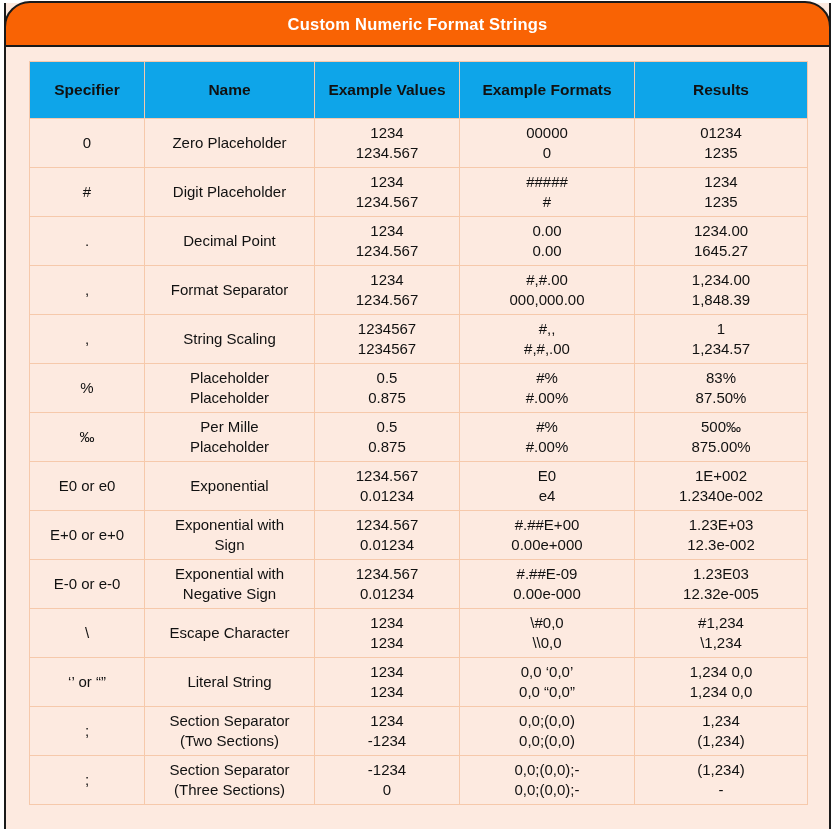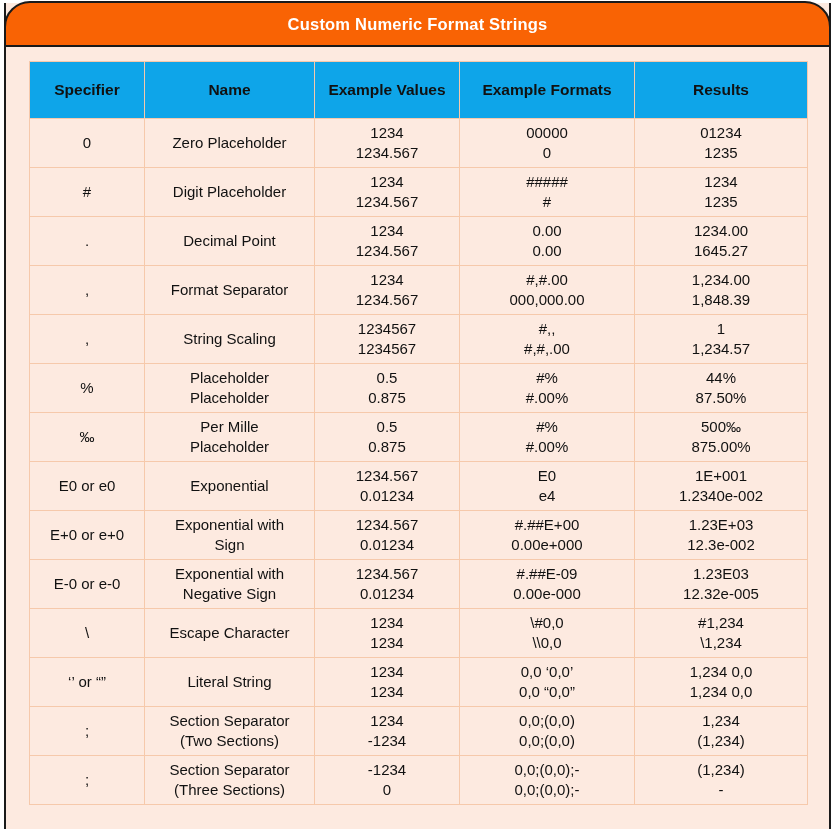--- a/index.html
+++ b/index.html
@@ -279,21 +279,21 @@
               </span>
             </td>
             <td>
               <span class="stack">
                 <span>#%</span>
                 <span>#.00%</span>
               </span>
             </td>
             <td>
               <span class="stack">
-                <span>44%</span>
+                <span>83%</span>
                 <span>87.50%</span>
               </span>
             </td>
           </tr>
           <tr>
             <td class="spec">‰</td>
             <td class="name">
               <span class="stack">
                 <span>Per Mille</span>
                 <span>Placeholder</span>
@@ -332,21 +332,21 @@
               </span>
             </td>
             <td>
               <span class="stack">
                 <span>E0</span>
                 <span>e4</span>
               </span>
             </td>
             <td>
               <span class="stack">
-                <span>1E+001</span>
+                <span>1E+002</span>
                 <span>1.2340e-002</span>
               </span>
             </td>
           </tr>
           <tr>
             <td class="spec">E+0 or e+0</td>
             <td class="name">
               <span class="stack">
                 <span>Exponential with</span>
                 <span>Sign</span>

